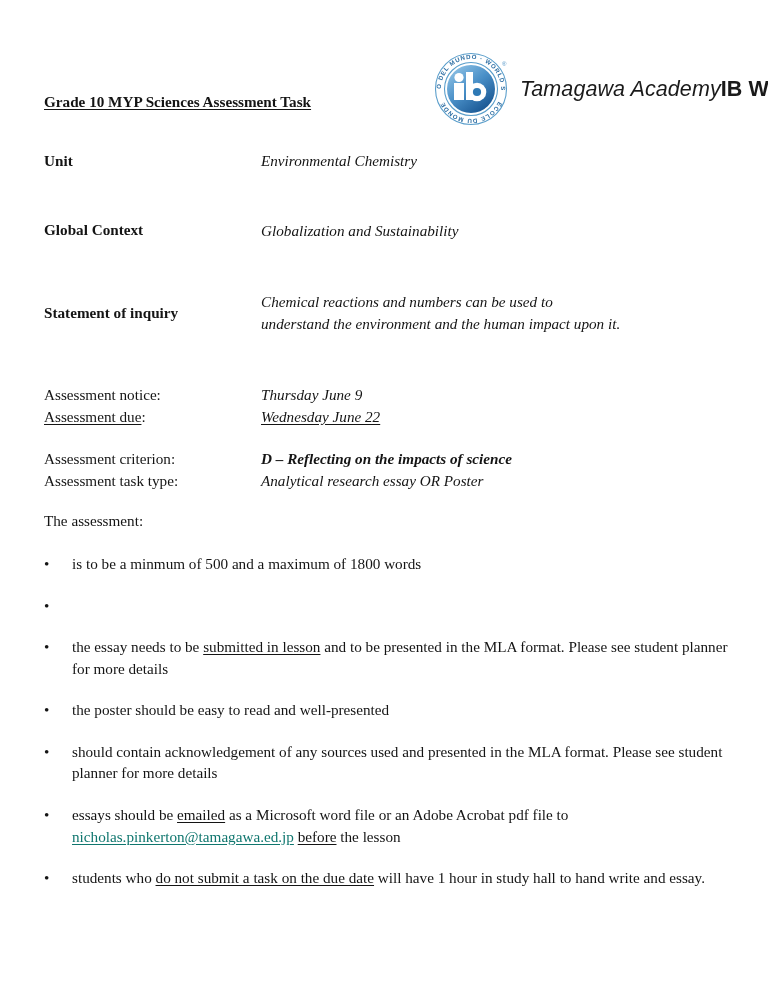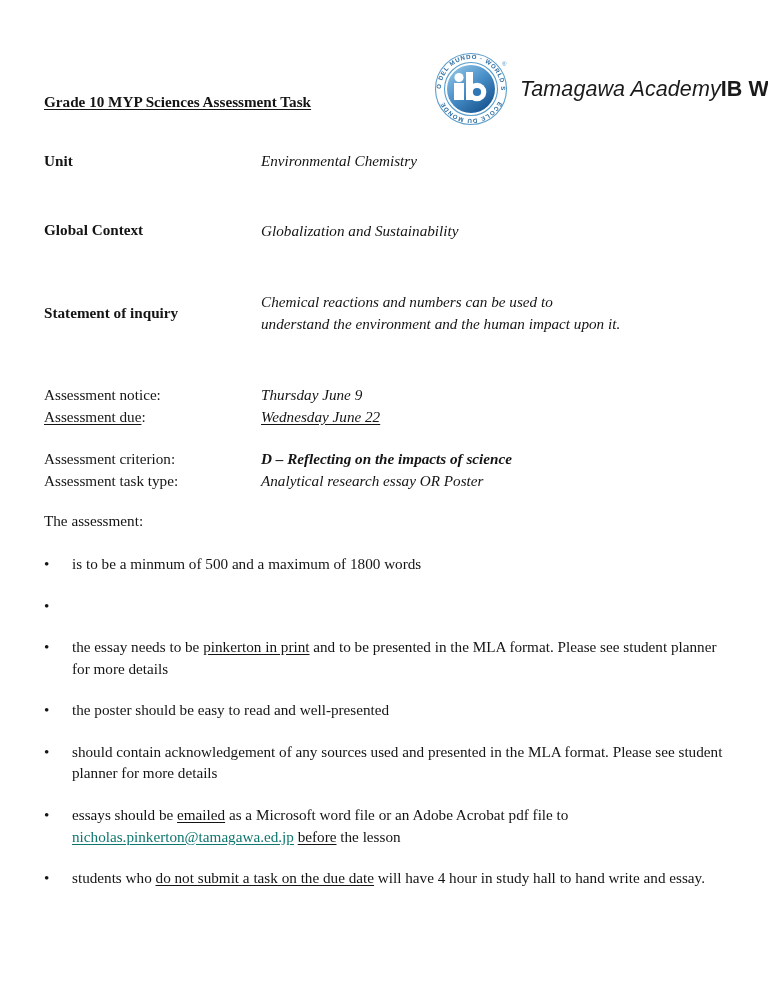--- a/index.html
+++ b/index.html
@@ -241,33 +241,33 @@
   <div class="bullets">
       <div class="bullet-item">
         <div class="bullet-marker">•</div>
         <div class="bullet-text"><span>is to be a minmum of 500 and a maximum of 1800 words</span></div>
       </div>
       <div class="bullet-item">
         <div class="bullet-marker">•</div>
       </div>
       <div class="bullet-item">
         <div class="bullet-marker">•</div>
-        <div class="bullet-text"><span>the essay needs to be </span><span class="u">pinkerton in print</span><span> and to be presented in the MLA format. Please see student planner for more details</span></div>
+        <div class="bullet-text"><span>the essay needs to be </span><span class="u">submitted in lesson</span><span> and to be presented in the MLA format. Please see student planner for more details</span></div>
       </div>
       <div class="bullet-item">
         <div class="bullet-marker">•</div>
         <div class="bullet-text"><span>the poster should be easy to read and well-presented</span></div>
       </div>
       <div class="bullet-item">
         <div class="bullet-marker">•</div>
         <div class="bullet-text"><span>should contain acknowledgement of any sources used and presented in the MLA format. Please see student planner for more details</span></div>
       </div>
       <div class="bullet-item">
         <div class="bullet-marker">•</div>
         <div class="bullet-text"><span>essays should be </span><span class="u">emailed</span><span> as a Microsoft word file or an Adobe Acrobat pdf file to </span><a class="maillink" href="#">nicholas.pinkerton@tamagawa.ed.jp</a><span> </span><span class="u">before</span><span> the lesson</span></div>
       </div>
       <div class="bullet-item">
         <div class="bullet-marker">•</div>
-        <div class="bullet-text"><span>students who </span><span class="u">do not submit a task on the due date</span><span> will have 4 hour in study hall to hand write and essay.</span></div>
+        <div class="bullet-text"><span>students who </span><span class="u">do not submit a task on the due date</span><span> will have 1 hour in study hall to hand write and essay.</span></div>
       </div>
     </div>
 
 </div>
 
 </body></html>

